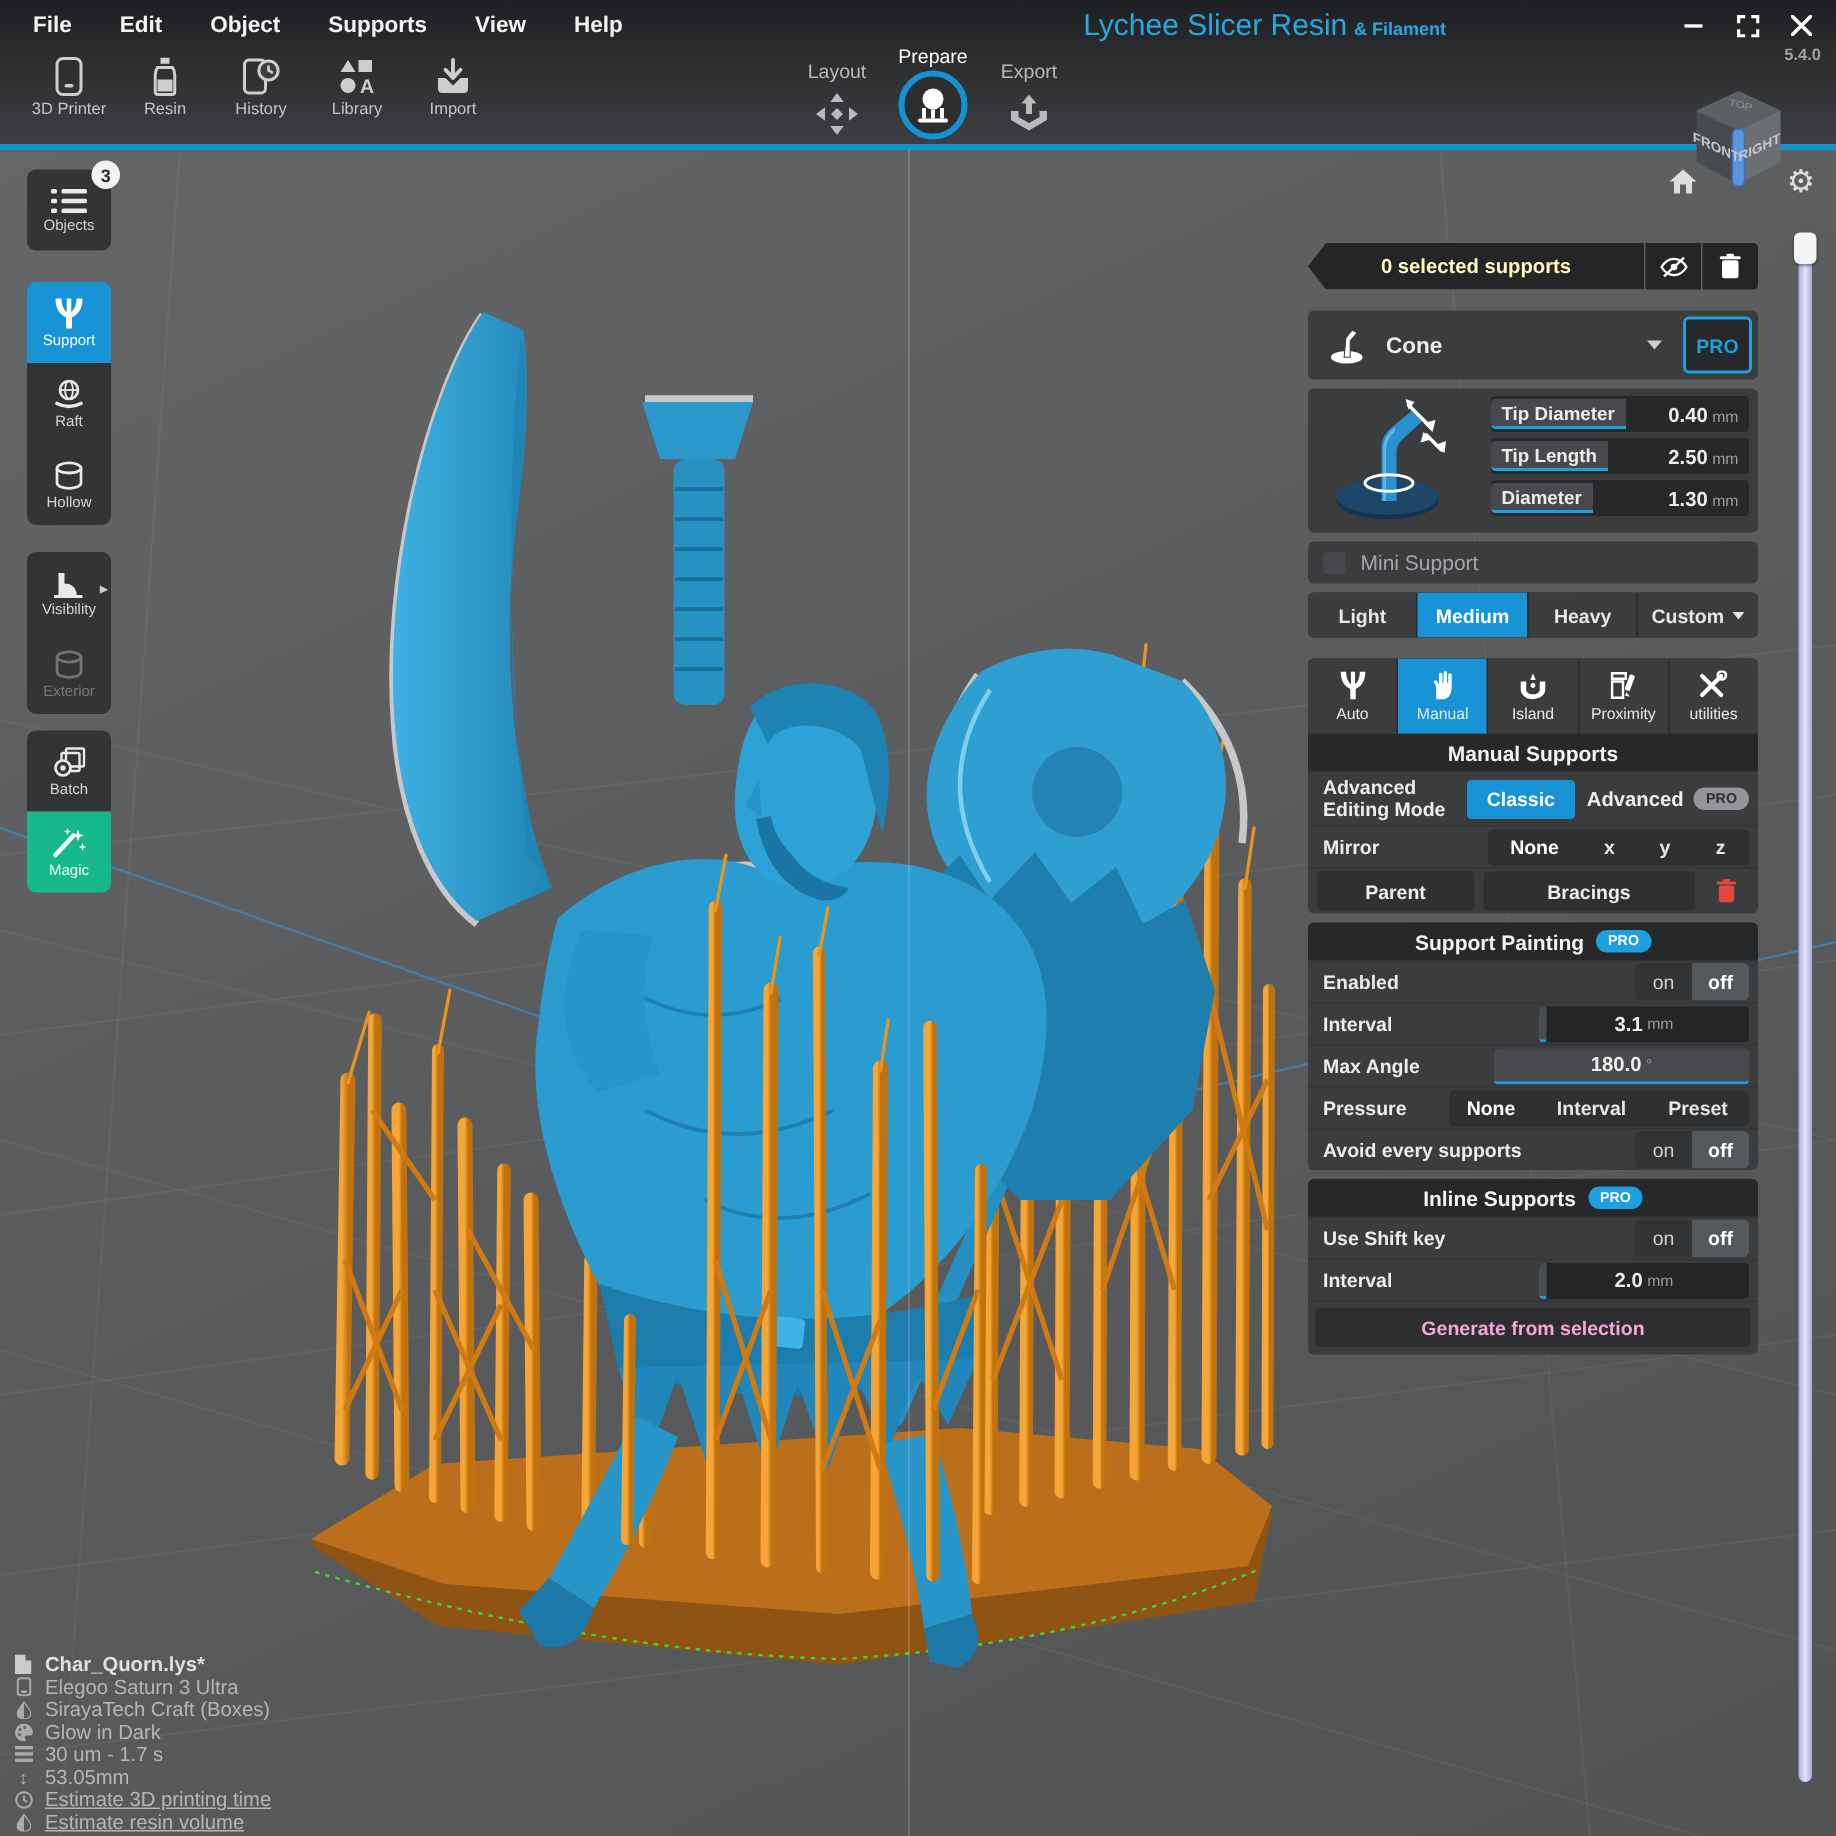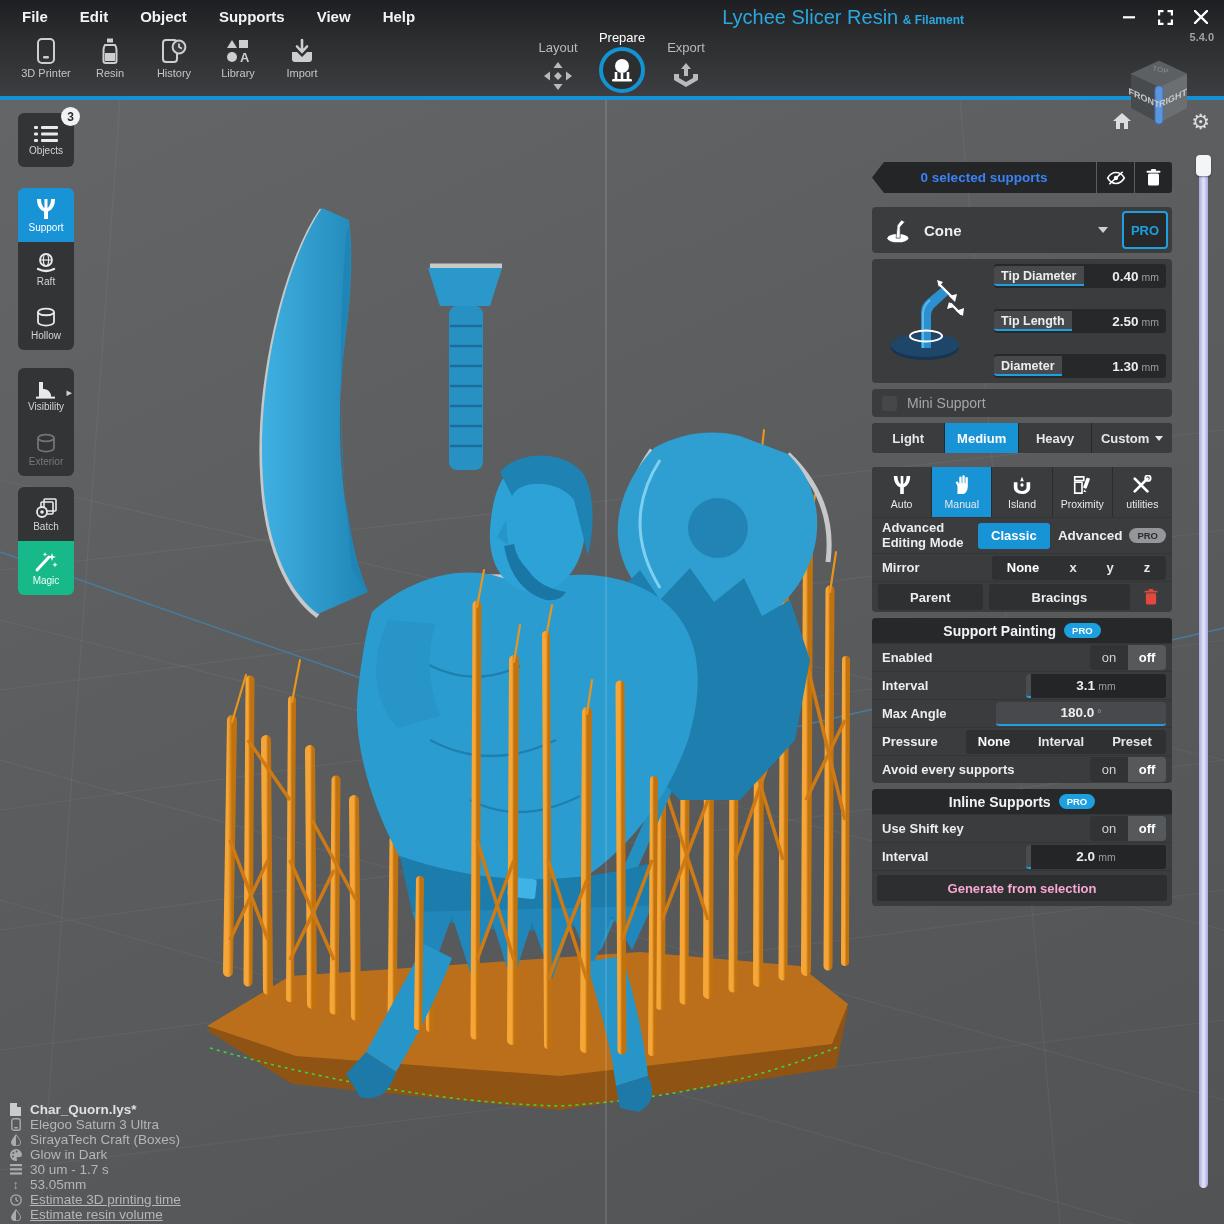--- a/index.html
+++ b/index.html
@@ -62,34 +62,34 @@
   .gap20 { height:21px; } .gap18 { height:18px; } .gap10 { height:11px; }
   .badge { position:absolute; top:-6px; right:-6px; width:19px; height:19px; border-radius:50%;
     background:#f1f2f3; color:#2b2d2f; font-size:12px; font-weight:bold; display:flex; align-items:center; justify-content:center; }
   .varrow { position:absolute; right:2px; top:18px; color:#cfd0d2; font-size:11px; }
 
   
   .panel { position:absolute; top:62px; left:872px; width:300px; z-index:6; font-size:13px; color:#eceded; }
   .card { background:#3a3c3e; border-radius:4px; margin-bottom:6px; overflow:hidden; }
   .selrow { display:flex; gap:1px; height:31px; margin-bottom:14px; }
   .seltag { flex:1; background:#232527; display:flex; align-items:center; justify-content:center;
-    font-weight:bold; font-size:13.5px; color:#3b82f6;
+    font-weight:bold; font-size:13.5px; color:#fef9c3;
     clip-path:polygon(0 50%, 12px 0, 100% 0, 100% 100%, 12px 100%); }
   .selbtn { width:37px; background:#232527; display:flex; align-items:center; justify-content:center; }
   .selbtn.rd { border-radius:0 3px 3px 0; }
 
   .conerow { height:46px; display:flex; align-items:center; padding:0 4px 0 12px; }
   .conerow .cl { font-size:15px; font-weight:bold; margin-left:10px; flex:1; }
   .chev { width:0; height:0; border-left:5px solid transparent; border-right:5px solid transparent; border-top:6px solid #cfd0d2; margin-right:14px; }
   .probtn { width:46px; height:38px; border:2px solid #1e9fe0; border-radius:4px; background:#26282a;
     color:#1e9fe0; font-weight:bold; font-size:13px; display:flex; align-items:center; justify-content:center; }
 
   .params { display:flex; padding:5px 6px 5px 0; }
   .illus { width:122px; display:flex; align-items:center; justify-content:center; }
-  .frows { flex:1; display:flex; flex-direction:column; gap:21px; justify-content:flex-start; }
+  .frows { flex:1; display:flex; flex-direction:column; gap:4px; justify-content:flex-start; }
   .frow { display:flex; align-items:center; background:#26282a; border-radius:3px; height:24px; padding-right:7px; }
   .frow .fl { background:#47494c; border-bottom:2px solid #1e9fe0; font-weight:bold; font-size:12.5px;
     padding:3px 7px 1px 7px; border-radius:3px 0 0 3px; white-space:nowrap; }
   .frow .fv { flex:1; text-align:right; font-weight:bold; font-size:13.5px; }
   .un { font-size:10.5px; color:#9b9da0; margin-left:3px; font-weight:normal; }
 
   .minirow { height:28px; display:flex; align-items:center; padding-left:10px; gap:10px; }
   .cbox { width:15px; height:15px; background:#45474a; border-radius:3px; }
   .minirow .ml2 { color:#a4a6a9; font-size:14px; }
 
@@ -510,20 +510,23 @@
           </div>
           <div class="stab">
             <svg width="22" height="20" viewBox="0 0 24 22">
               <line x1="4" y1="18" x2="18" y2="4" stroke="#fff" stroke-width="3" stroke-linecap="round"></line>
               <line x1="4" y1="4" x2="18" y2="18" stroke="#fff" stroke-width="3" stroke-linecap="round"></line>
               <circle cx="18.5" cy="3.5" r="3" fill="none" stroke="#fff" stroke-width="2"></circle>
               </svg>
             <span class="sl">utilities</span>
           </div>
         </div>
+        <div class="sechead">
+          <span>Manual Supports</span>
+        </div>
         <div class="prow h34">
           <span class="pl aeml">Advanced Editing Mode</span>
           <div class="btn-blue" style="width:72px;height:26px;">Classic</div>
           <div class="advwrap">
             <span>Advanced</span>
             <span class="propill gray">PRO</span>
           </div>
         </div>
         <div class="prow h27">
           <span class="pl">Mirror</span>

